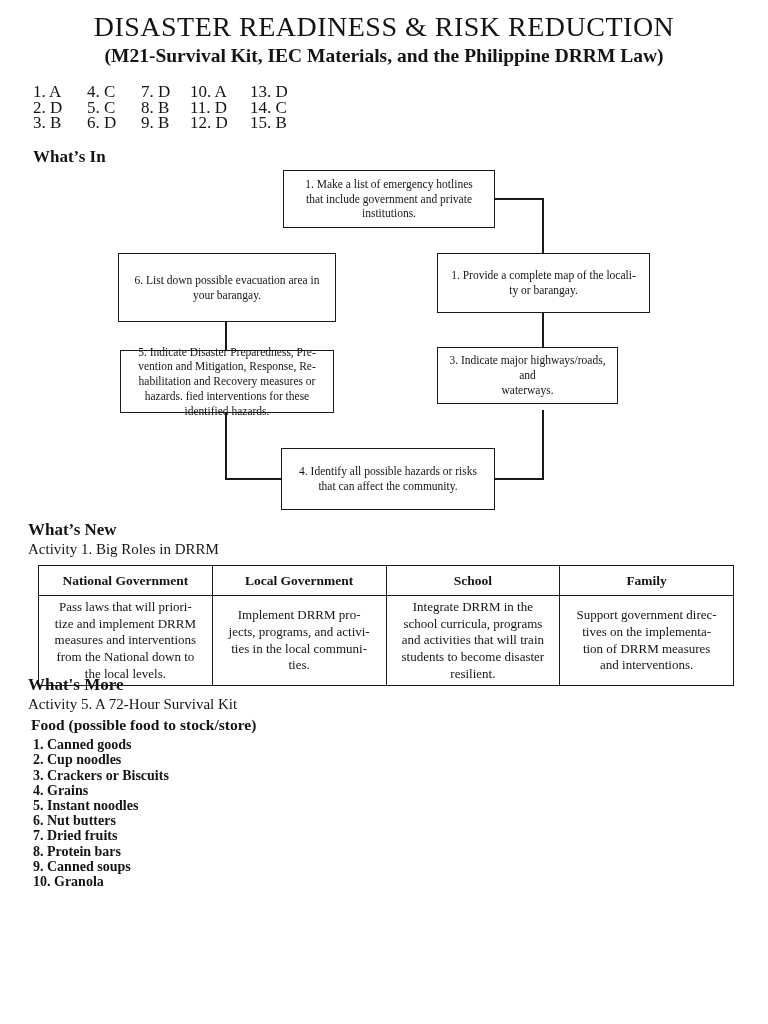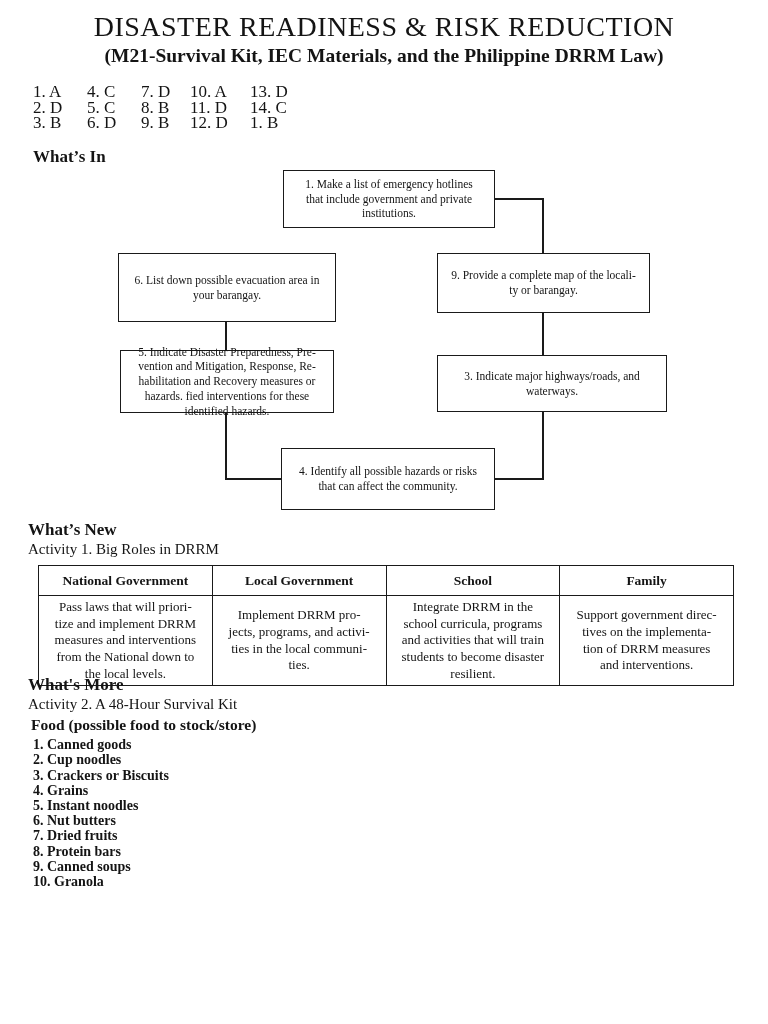--- a/index.html
+++ b/index.html
@@ -99,44 +99,44 @@
         <span class="answer-cell">5. C</span>
         <span class="answer-cell">8. B</span>
         <span class="answer-cell">11. D</span>
         <span class="answer-cell">14. C</span>
       </div>
       <div class="answer-row">
         <span class="answer-cell">3. B</span>
         <span class="answer-cell">6. D</span>
         <span class="answer-cell">9. B</span>
         <span class="answer-cell">12. D</span>
-        <span class="answer-cell">1. B</span>
+        <span class="answer-cell">15. B</span>
       </div>
     </div>
   </div>
 
   <div class="section-heading wi-heading">What’s In</div>
 
   <div class="flowchart">
 
     <div class="fc-line h" style="left:494px; top:33px; width:50px;"></div>
     <div class="fc-line v" style="left:542px; top:33px; height:57px;"></div>
     <div class="fc-line v" style="left:542px; top:146px; height:46px;"></div>
     <div class="fc-line v" style="left:542px; top:245px; height:70px;"></div>
     <div class="fc-line h" style="left:494px; top:313px; width:50px;"></div>
     <div class="fc-line h" style="left:225px; top:313px; width:58px;"></div>
     <div class="fc-line v" style="left:225px; top:246px; height:69px;"></div>
     <div class="fc-line v" style="left:225px; top:146px; height:41px;"></div>
 
     <div class="fc-box" style="left:283px; top:5px; width:212px; height:58px;">1. Make a list of emergency hotlines
 that include government and private
 institutions.</div>
-    <div class="fc-box" style="left:437px; top:88px; width:213px; height:60px;">9. Provide a complete map of the locali-
+    <div class="fc-box" style="left:437px; top:88px; width:213px; height:60px;">1. Provide a complete map of the locali-
 ty or barangay.</div>
-    <div class="fc-box" style="left:437px; top:190px; width:230px; height:57px;">3. Indicate major highways/roads, and
+    <div class="fc-box" style="left:437px; top:182px; width:181px; height:57px;">3. Indicate major highways/roads, and
 waterways.</div>
     <div class="fc-box" style="left:281px; top:283px; width:214px; height:62px;">4. Identify all possible hazards or risks
 that can affect the community.</div>
     <div class="fc-box" style="left:120px; top:185px; width:214px; height:63px;">5. Indicate Disaster Preparedness, Pre-
 vention and Mitigation, Response, Re-
 habilitation and Recovery measures or
 hazards. fied interventions for these
 identified hazards.</div>
     <div class="fc-box" style="left:118px; top:88px; width:218px; height:69px;">6. List down possible evacuation area in
 your barangay.</div>
@@ -175,21 +175,21 @@
         <td>Support government direc-
 tives on the implementa-
 tion of DRRM measures
 and interventions.</td>
       </tr>
     </tbody>
   </table>
 
   <div class="wm">
     <div class="section-heading">What's More</div>
-    <div class="activity-line">Activity 2. A 48-Hour Survival Kit</div>
+    <div class="activity-line">Activity 5. A 72-Hour Survival Kit</div>
     <div class="food-heading">Food (possible food to stock/store)</div>
     <div class="food-list">
       <div class="food-item">1. Canned goods</div>
       <div class="food-item">2. Cup noodles</div>
       <div class="food-item">3. Crackers or Biscuits</div>
       <div class="food-item">4. Grains</div>
       <div class="food-item">5. Instant noodles</div>
       <div class="food-item">6. Nut butters</div>
       <div class="food-item">7. Dried fruits</div>
       <div class="food-item">8. Protein bars</div>

